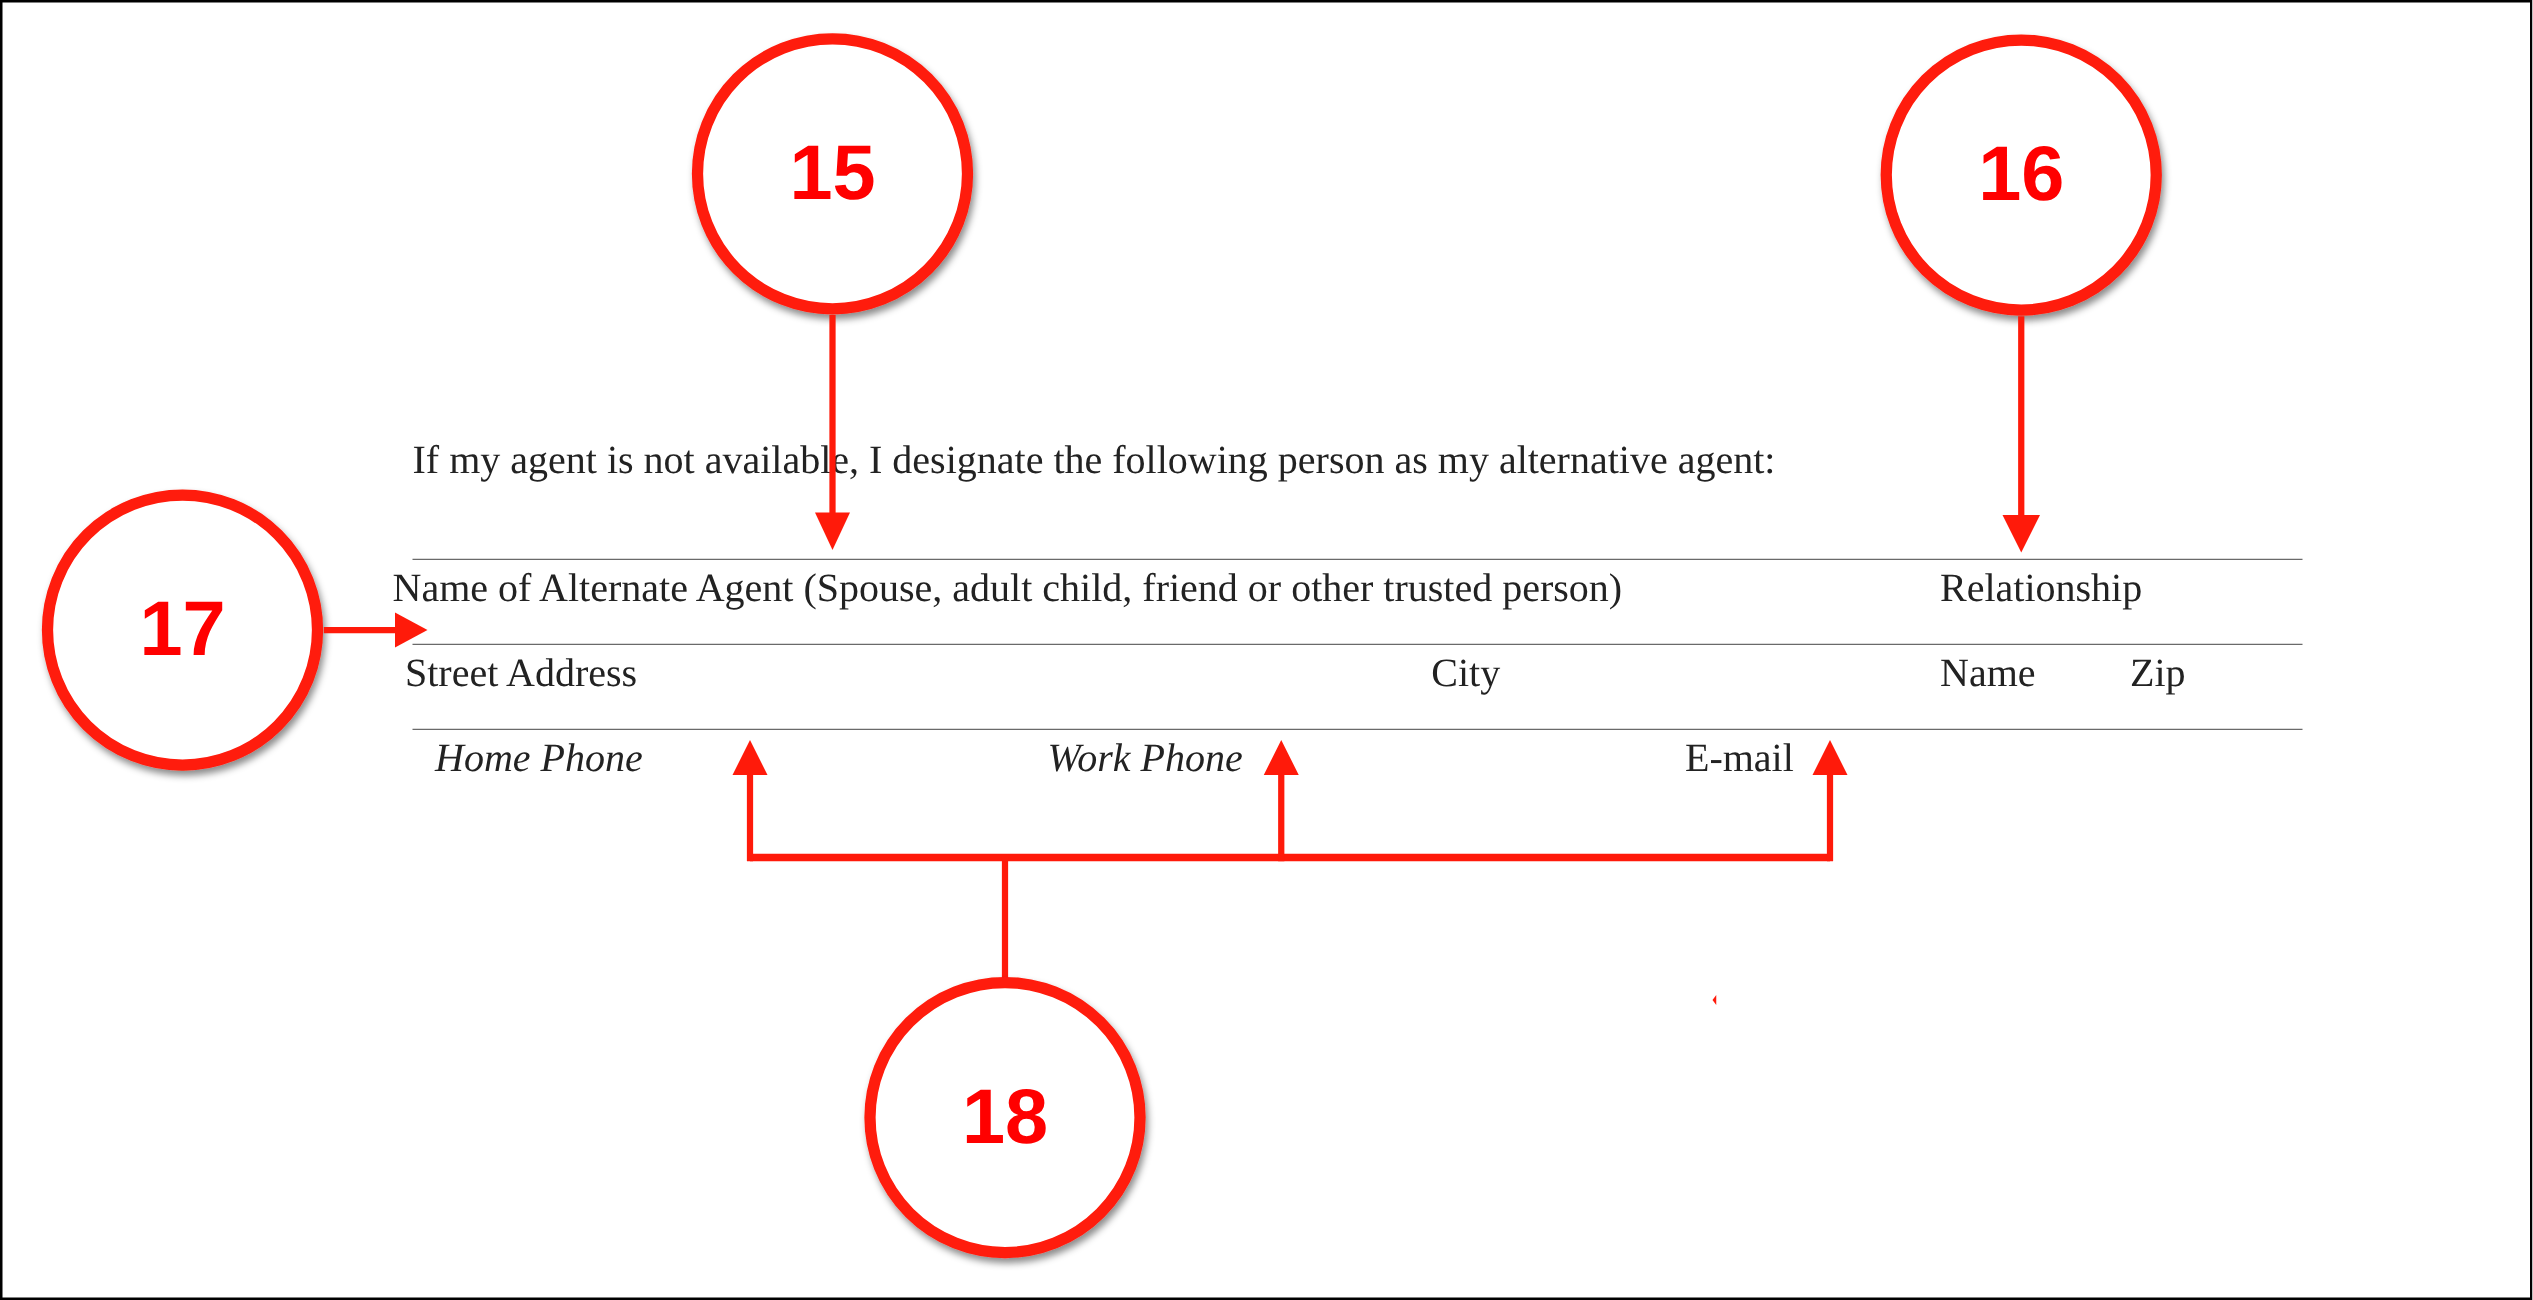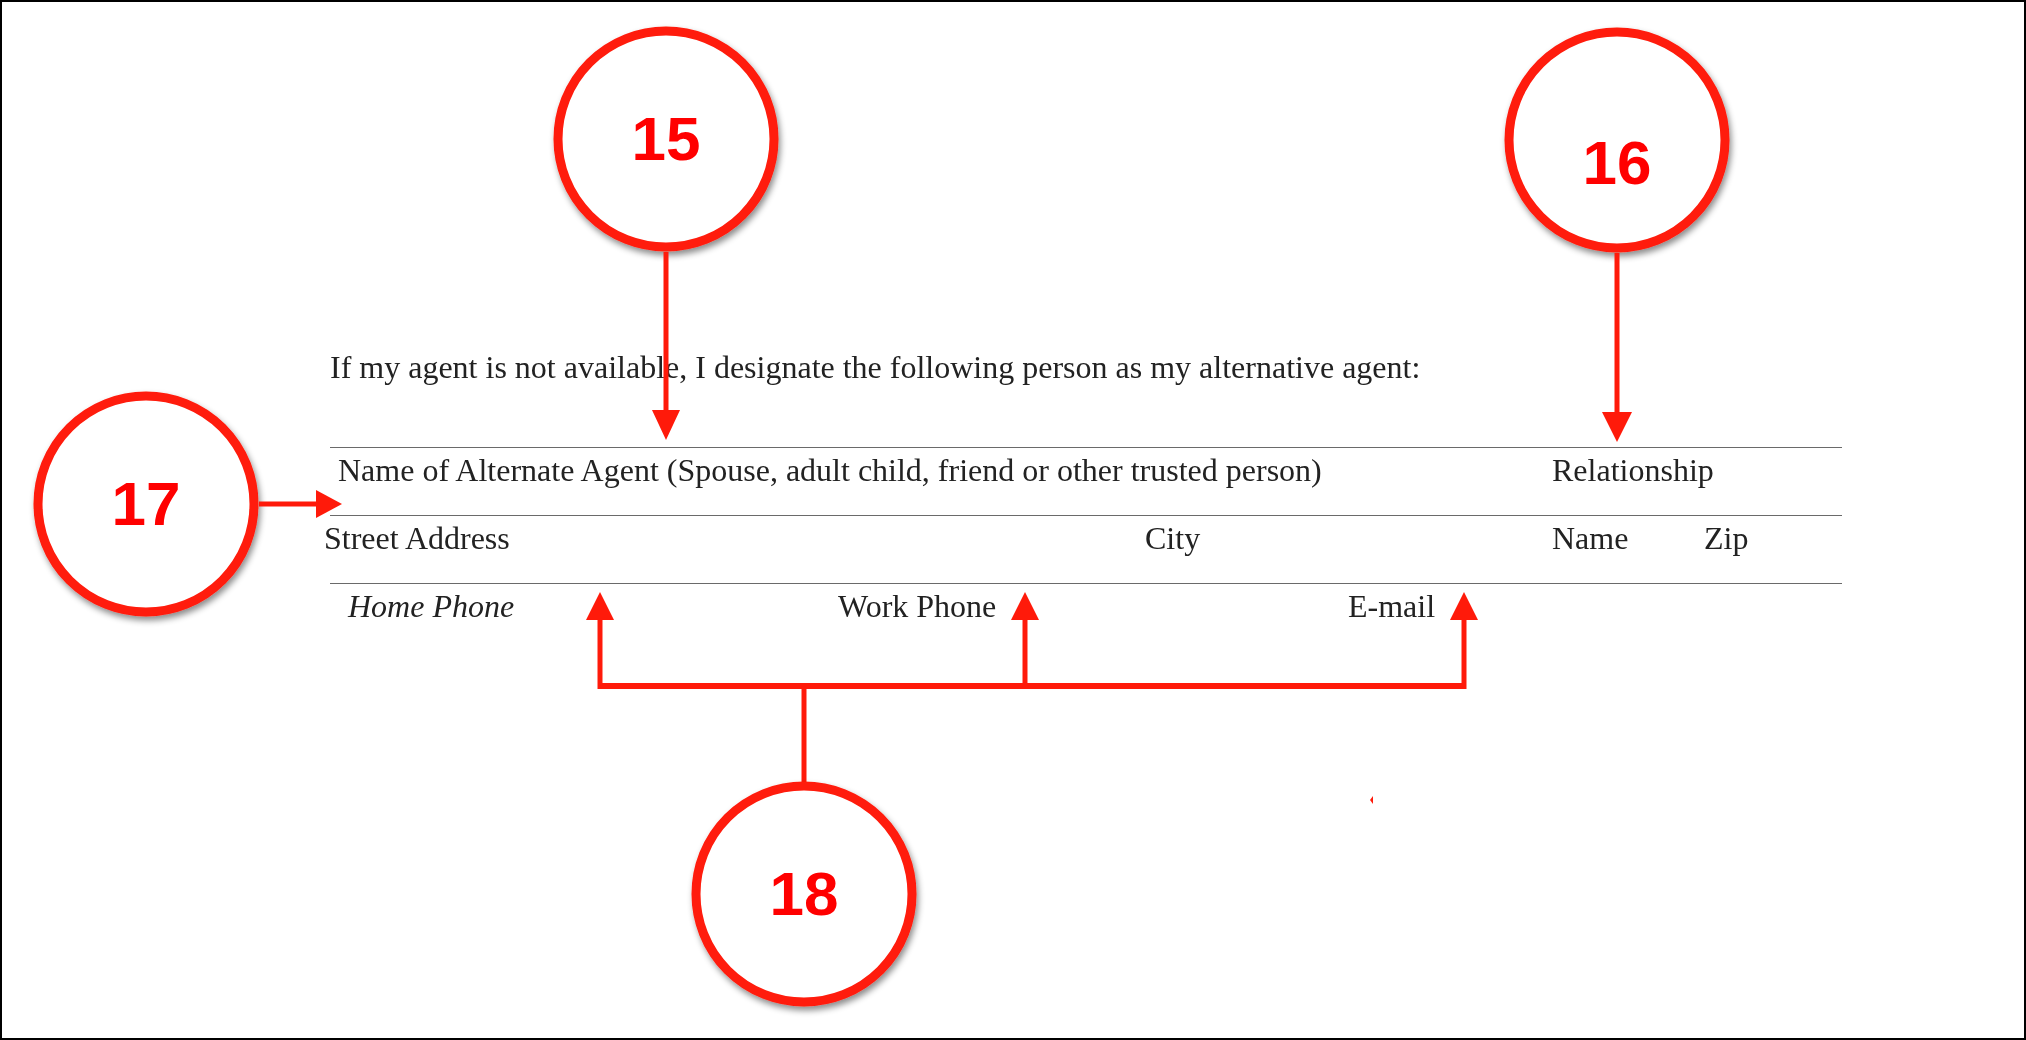--- a/index.html
+++ b/index.html
@@ -28,32 +28,32 @@
   }
 </style>
 </head>
 <body>
 
 <div class="frame"></div>
 
 <div class="text" style="left:330px; top:351px;">If my agent is not available, I designate the following person as my alternative agent:</div>
 
 <div class="rule" style="top:447px;"></div>
-<div class="text" style="left:338px; top:454px;">Name of Alternate Agent (Spouse, adult child, friend or other trusted person)</div>
+<div class="text" style="left:314px; top:454px;">Name of Alternate Agent (Spouse, adult child, friend or other trusted person)</div>
 <div class="text" style="left:1552px; top:454px;">Relationship</div>
 
 <div class="rule" style="top:515px;"></div>
 <div class="text" style="left:324px; top:522px;">Street Address</div>
 <div class="text" style="left:1145px; top:522px;">City</div>
 <div class="text" style="left:1552px; top:522px;">Name</div>
 <div class="text" style="left:1704px; top:522px;">Zip</div>
 
 <div class="rule" style="top:583px;"></div>
 <div class="text" style="left:348px; top:590px;font-style:italic;">Home Phone</div>
-<div class="text" style="left:838px; top:590px;">Work Phone</div>
+<div class="text" style="left:838px; top:590px;font-style:italic;">Work Phone</div>
 <div class="text" style="left:1348px; top:590px;">E-mail</div>
 
 <svg class="overlay" width="2026" height="1040" viewBox="0 0 2026 1040">
   <defs>
     <filter id="shadow" x="-20%" y="-20%" width="140%" height="140%">
       <feDropShadow dx="2" dy="4" stdDeviation="3" flood-color="#000" flood-opacity="0.45"></feDropShadow>
     </filter>
   </defs>
 
   <g>
@@ -83,15 +83,15 @@
     <line x1="1464" y1="689" x2="1464" y2="612" stroke="#ff1a0a" stroke-width="5"></line>
     <polygon points="1450,620 1478,620 1464,592" fill="#ff1a0a"></polygon>
     <line x1="804" y1="686" x2="804" y2="784" stroke="#ff1a0a" stroke-width="5"></line>
     <circle cx="804" cy="894" r="108" fill="#fff" stroke="#ff1a0a" stroke-width="9" filter="url(#shadow)"></circle>
   </g>
 
   <polygon points="1370,800 1373,796 1373,804" fill="#ff1a0a"></polygon>
 </svg>
 
 <div class="callout-num" style="left:556px; top:109px;">15</div>
-<div class="callout-num" style="left:1507px; top:110px;margin-top:23px;">16</div>
+<div class="callout-num" style="left:1507px; top:110px;">16</div>
 <div class="callout-num" style="left:36px; top:474px;">17</div>
 <div class="callout-num" style="left:694px; top:864px;">18</div>
 
 </body></html>

